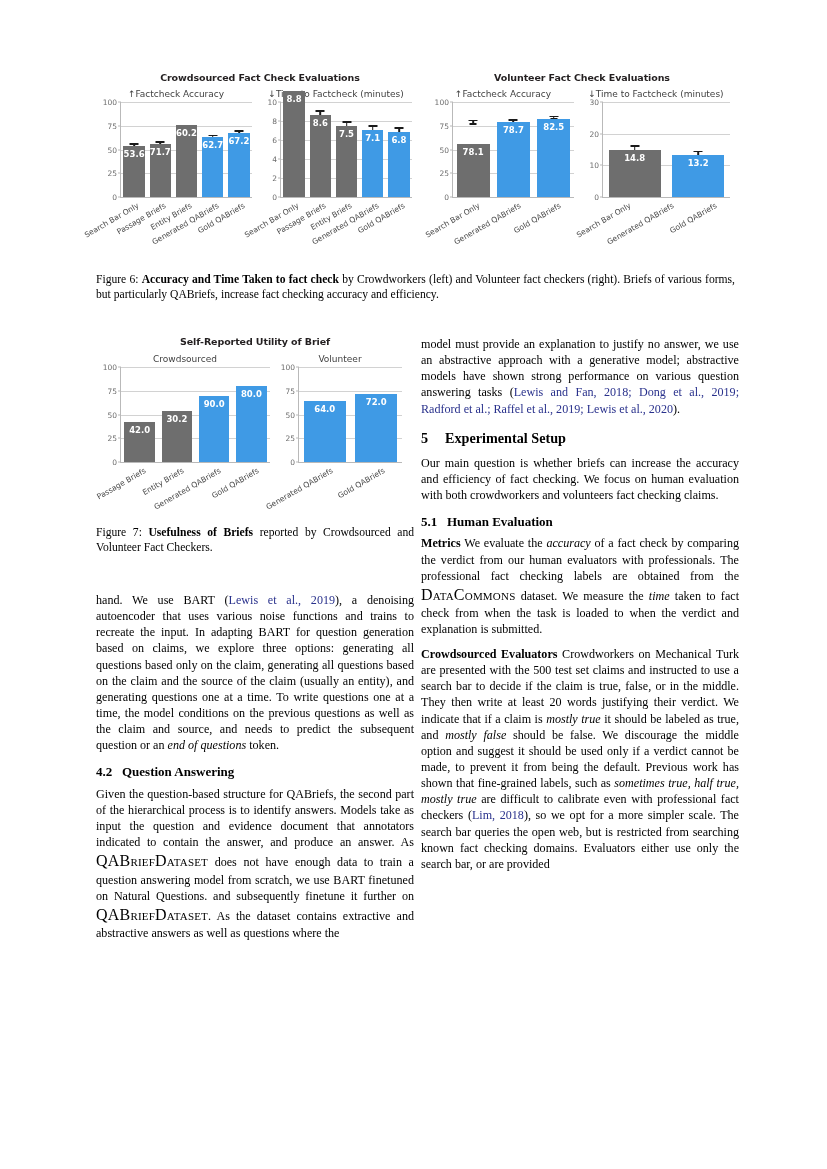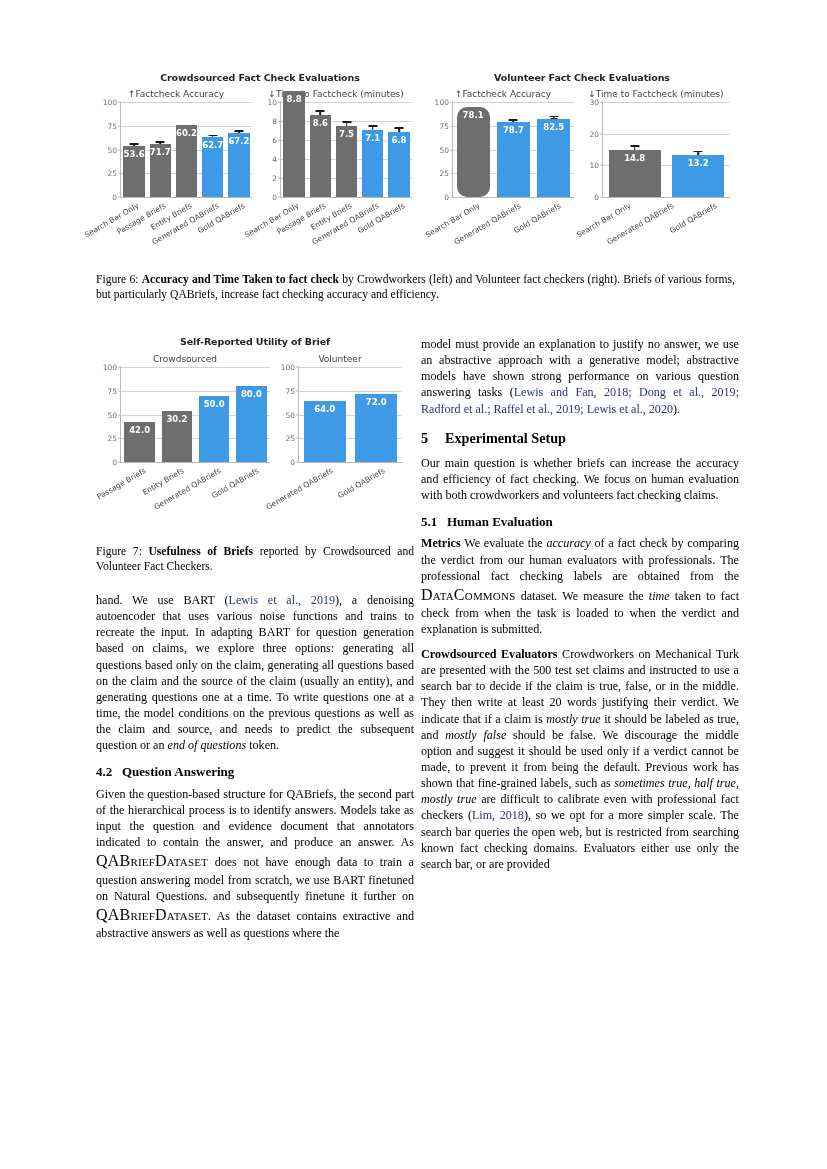--- a/index.html
+++ b/index.html
@@ -143,21 +143,21 @@
   .caption {
     position: absolute;
     font-family: "Liberation Serif", serif;
     font-size: 11.6px;
     line-height: 1.30;
     text-align: justify;
     color: #000;
   }
   .caption b { font-weight: bold; margin-top: 12px; }
   .cap6 { left: 96px; top: 272px; width: 639px; }
-  .cap7 { left: 96px; top: 544px; width: 318px; }
+  .cap7 { left: 96px; top: 525px; width: 318px; }
 
   
   .col {
     position: absolute;
     width: 318px;
     font-size: 12.1px;
     line-height: 1.335;
     text-align: justify;
     color: #000;
   }
@@ -367,21 +367,21 @@
                   <div class="ytick" style="top: 23.75px;">75</div>
                   <div class="ytick-mark" style="top: 23.75px;"></div>
                   <div class="gridline" style="top: 0px;"></div>
                   <div class="ytick" style="top: 0px;">100</div>
                   <div class="ytick-mark" style="top: 0px;"></div>
                   <div class="bars">
                     <div class="barwrap">
                       <div class="errbar" style="bottom: 72.485px; height: 3.42px;"></div>
                       <div class="errcap" style="bottom: 75.905px;"></div>
                       <div class="errcap" style="bottom: 72.485px; width: 7px;"></div>
-                      <div class="bar" style="height: 90px; border-radius: 10px;">
+                      <div class="bar" style="height: 53px;">
                         <div class="bar-label">78.1</div>
                       </div>
                     </div>
                     <div class="barwrap">
                       <div class="errbar" style="bottom: 73.53px; height: 2.47px;"></div>
                       <div class="errcap" style="bottom: 76px;"></div>
                       <div class="errcap" style="bottom: 73.53px; width: 7px;"></div>
                       <div class="bar blue" style="height: 74.765px;">
                         <div class="bar-label">78.7</div>
                       </div>
@@ -483,21 +483,21 @@
                     <div class="bar-label">42.0</div>
                   </div>
                 </div>
                 <div class="barwrap">
                   <div class="bar" style="height: 51.3px;">
                     <div class="bar-label">30.2</div>
                   </div>
                 </div>
                 <div class="barwrap">
                   <div class="bar blue" style="height: 66.5px;">
-                    <div class="bar-label">50.0</div>
+                    <div class="bar-label">90.0</div>
                   </div>
                 </div>
                 <div class="barwrap">
                   <div class="bar blue" style="height: 76px;">
                     <div class="bar-label">80.0</div>
                   </div>
                 </div>
               </div>
             </div>
             <div class="xlabels" style="margin-left: 24px; margin-right: 4px;">

